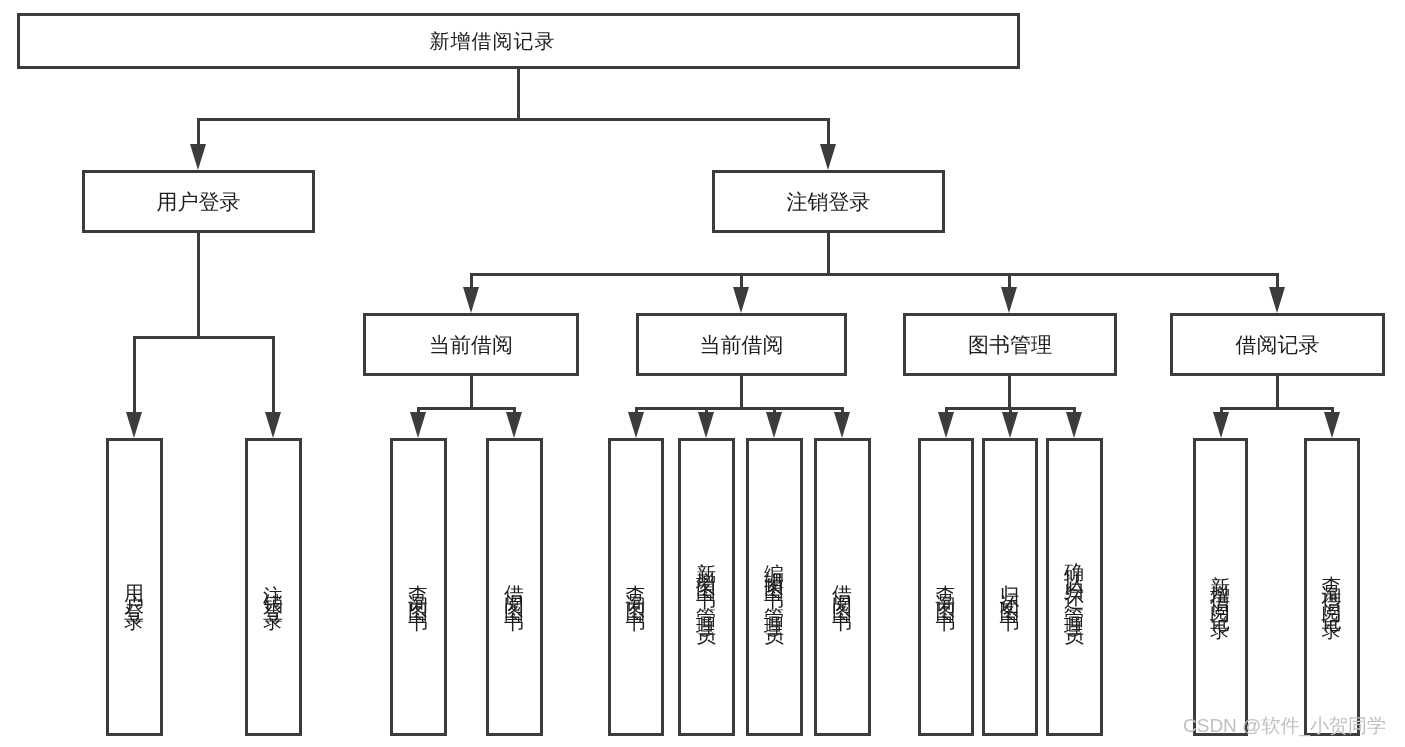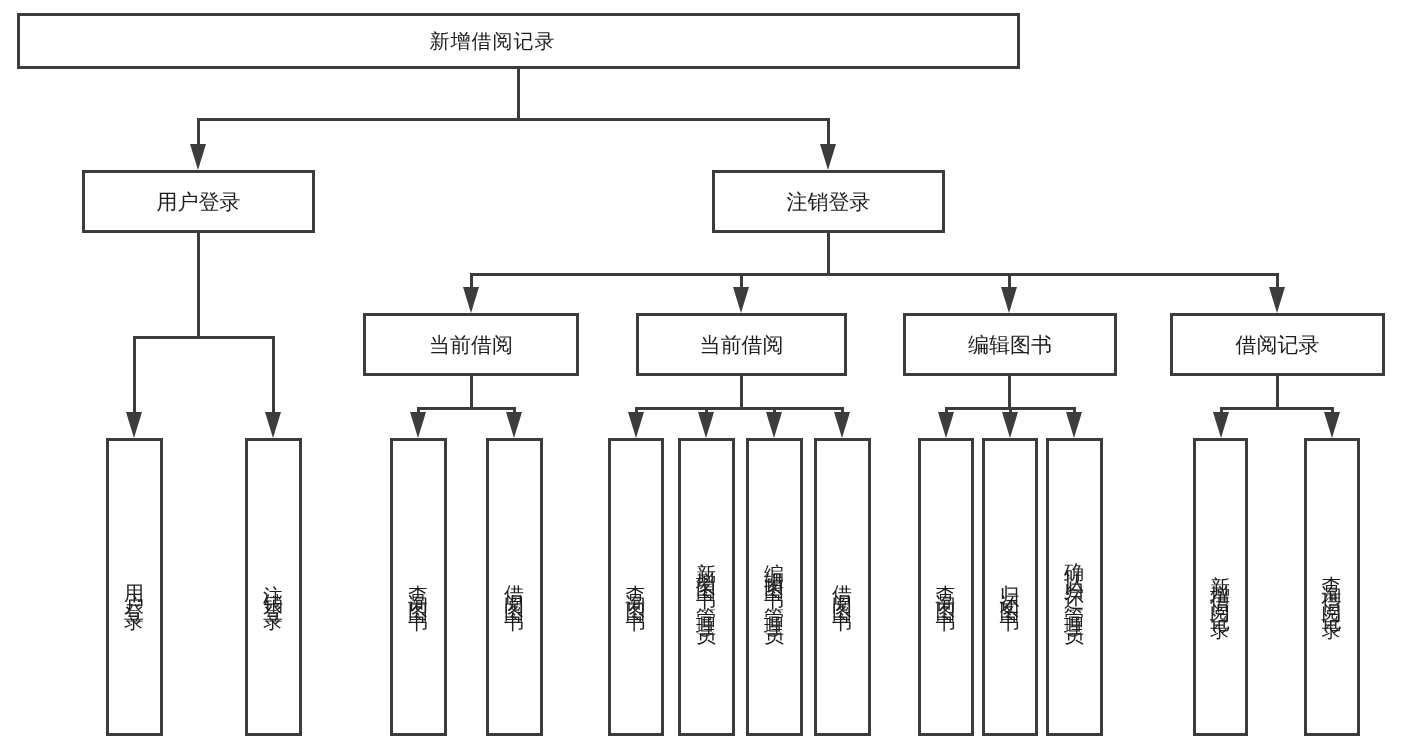--- a/index.html
+++ b/index.html
@@ -73,21 +73,21 @@
   <div class="vline" style="left:1276px;top:273px;height:17px;"></div>
   <div class="arrow" style="left:1269px;top:287px;"></div>
 
   <div class="box" style="left:363px;top:313px;width:216px;height:63px;">
     <span>当前借阅</span>
   </div>
   <div class="box" style="left:636px;top:313px;width:211px;height:63px;">
     <span>当前借阅</span>
   </div>
   <div class="box" style="left:903px;top:313px;width:214px;height:63px;">
-    <span>编辑图书</span>
+    <span>图书管理</span>
   </div>
   <div class="box" style="left:1170px;top:313px;width:215px;height:63px;">
     <span>借阅记录</span>
   </div>
 
   <div class="vline" style="left:470px;top:376px;height:33px;"></div>
   <div class="hline" style="left:417px;top:407px;width:99px;"></div>
   <div class="vline" style="left:417px;top:407px;height:9px;"></div>
   <div class="arrow" style="left:410px;top:412px;"></div>
   <div class="vline" style="left:513px;top:407px;height:9px;"></div>
@@ -153,14 +153,15 @@
   <div class="box leaf" style="left:1046px;top:438px;width:57px;height:298px;">
     <span>确认归还（管理员）</span>
   </div>
   <div class="box leaf" style="left:1193px;top:438px;width:55px;height:298px;">
     <span>新增借阅记录</span>
   </div>
   <div class="box leaf" style="left:1304px;top:438px;width:56px;height:298px;">
     <span>查询借阅记录</span>
   </div>
 
+  <div class="watermark">CSDN @软件_小贺同学</div>
 
 </div>
 
 </body></html>

